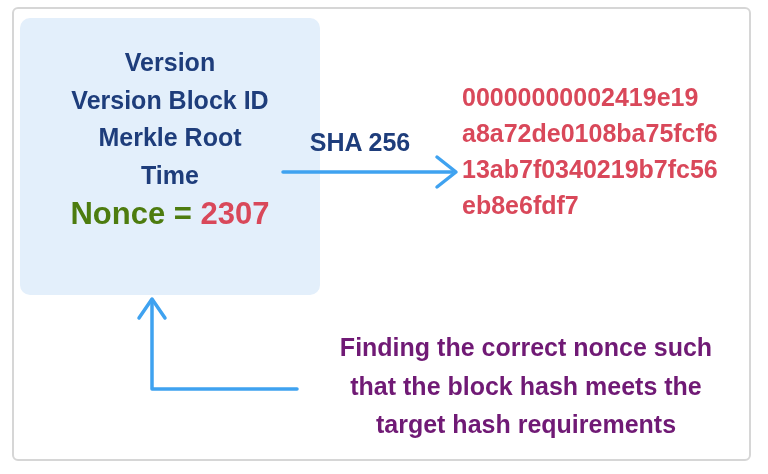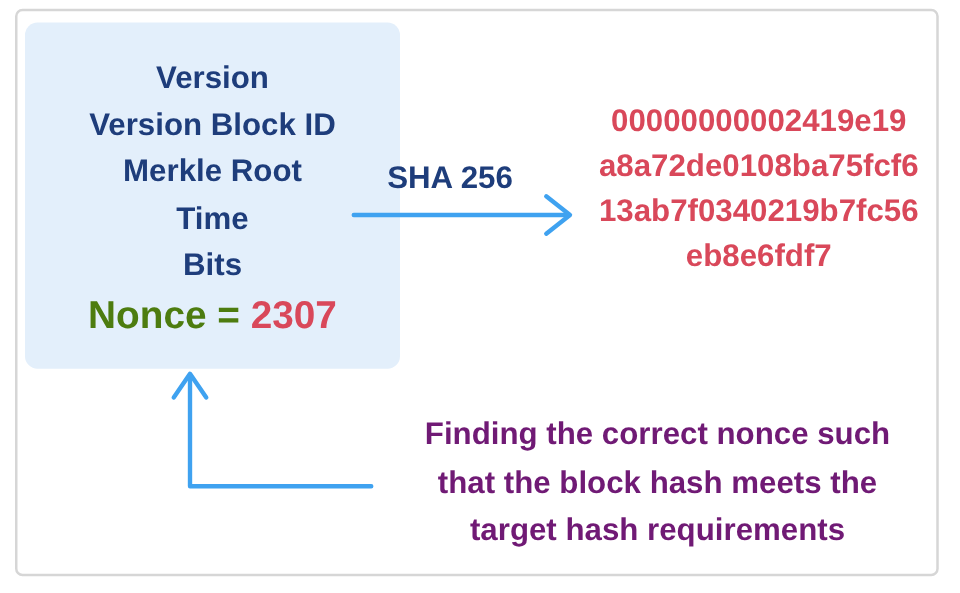--- a/index.html
+++ b/index.html
@@ -29,21 +29,21 @@
   .nonce-value{color:#d9485a;}
 
   .sha-label{
     position:absolute;left:290px;top:128px;width:140px;
     text-align:center;color:#1e3d7b;font-size:25px;font-weight:700;
     white-space:nowrap;
   }
 
   .hash-output{
     position:absolute;left:462px;top:79px;width:290px;
-    text-align:center;color:#d9485a;font-size:25px;font-weight:700;
+    color:#d9485a;font-size:25px;font-weight:700;
     line-height:36px;
   }
   .hash-output .hash-line{white-space:nowrap;}
 
   .caption{
     position:absolute;left:330px;top:328px;width:392px;
     text-align:center;color:#701a75;font-size:25px;font-weight:600;
     line-height:38.5px;
   }
 
@@ -52,21 +52,20 @@
 </head>
 <body>
 
 <div class="frame"></div>
 
 <div class="block">
   <div class="field">Version</div>
   <div class="field">Version Block ID</div>
   <div class="field">Merkle Root</div>
   <div class="field">Time</div>
-  <div class="field">Bits</div>
   <div class="nonce-line"><span class="nonce-label">Nonce = </span><span class="nonce-value">2307</span></div>
 </div>
 
 <div class="sha-label">SHA 256</div>
 
 <div class="hash-output">
   <div class="hash-line">00000000002419e19</div>
   <div class="hash-line">a8a72de0108ba75fcf6</div>
   <div class="hash-line">13ab7f0340219b7fc56</div>
   <div class="hash-line">eb8e6fdf7</div>

